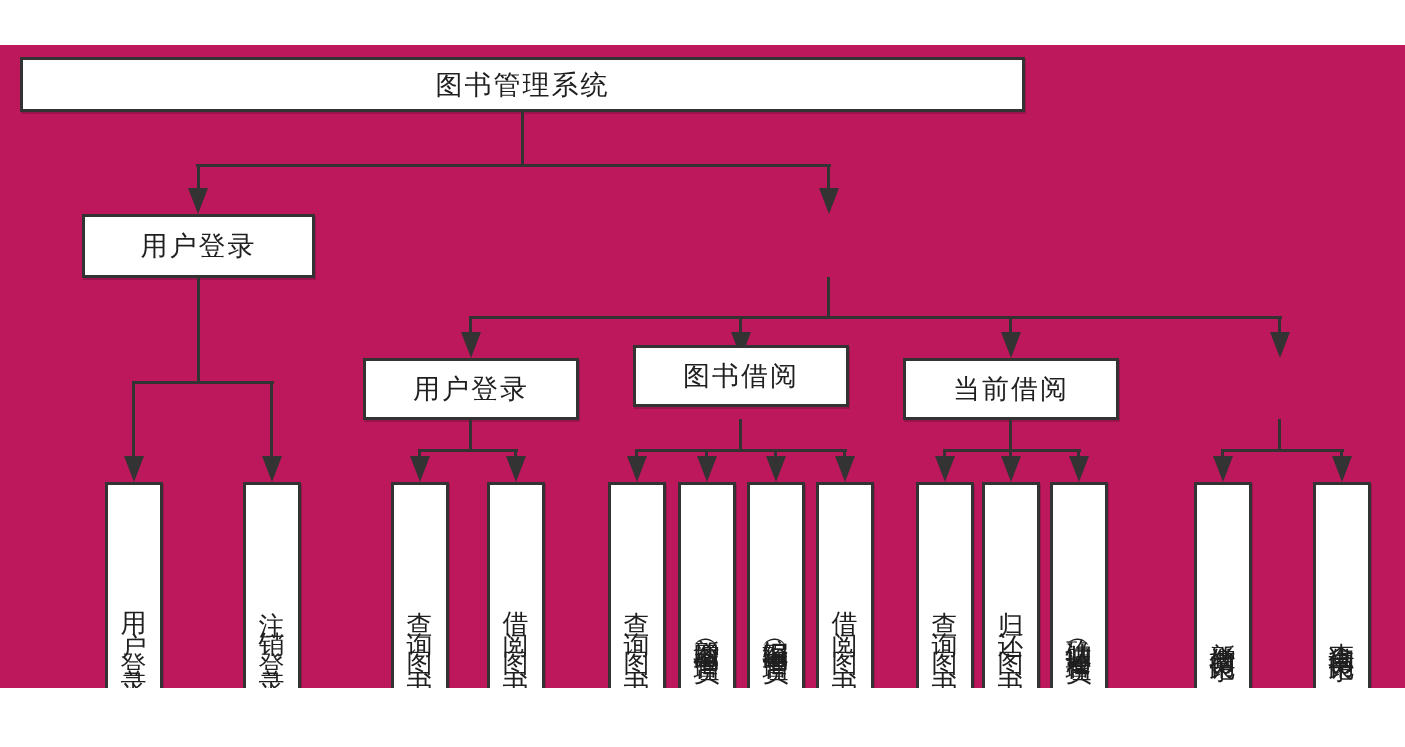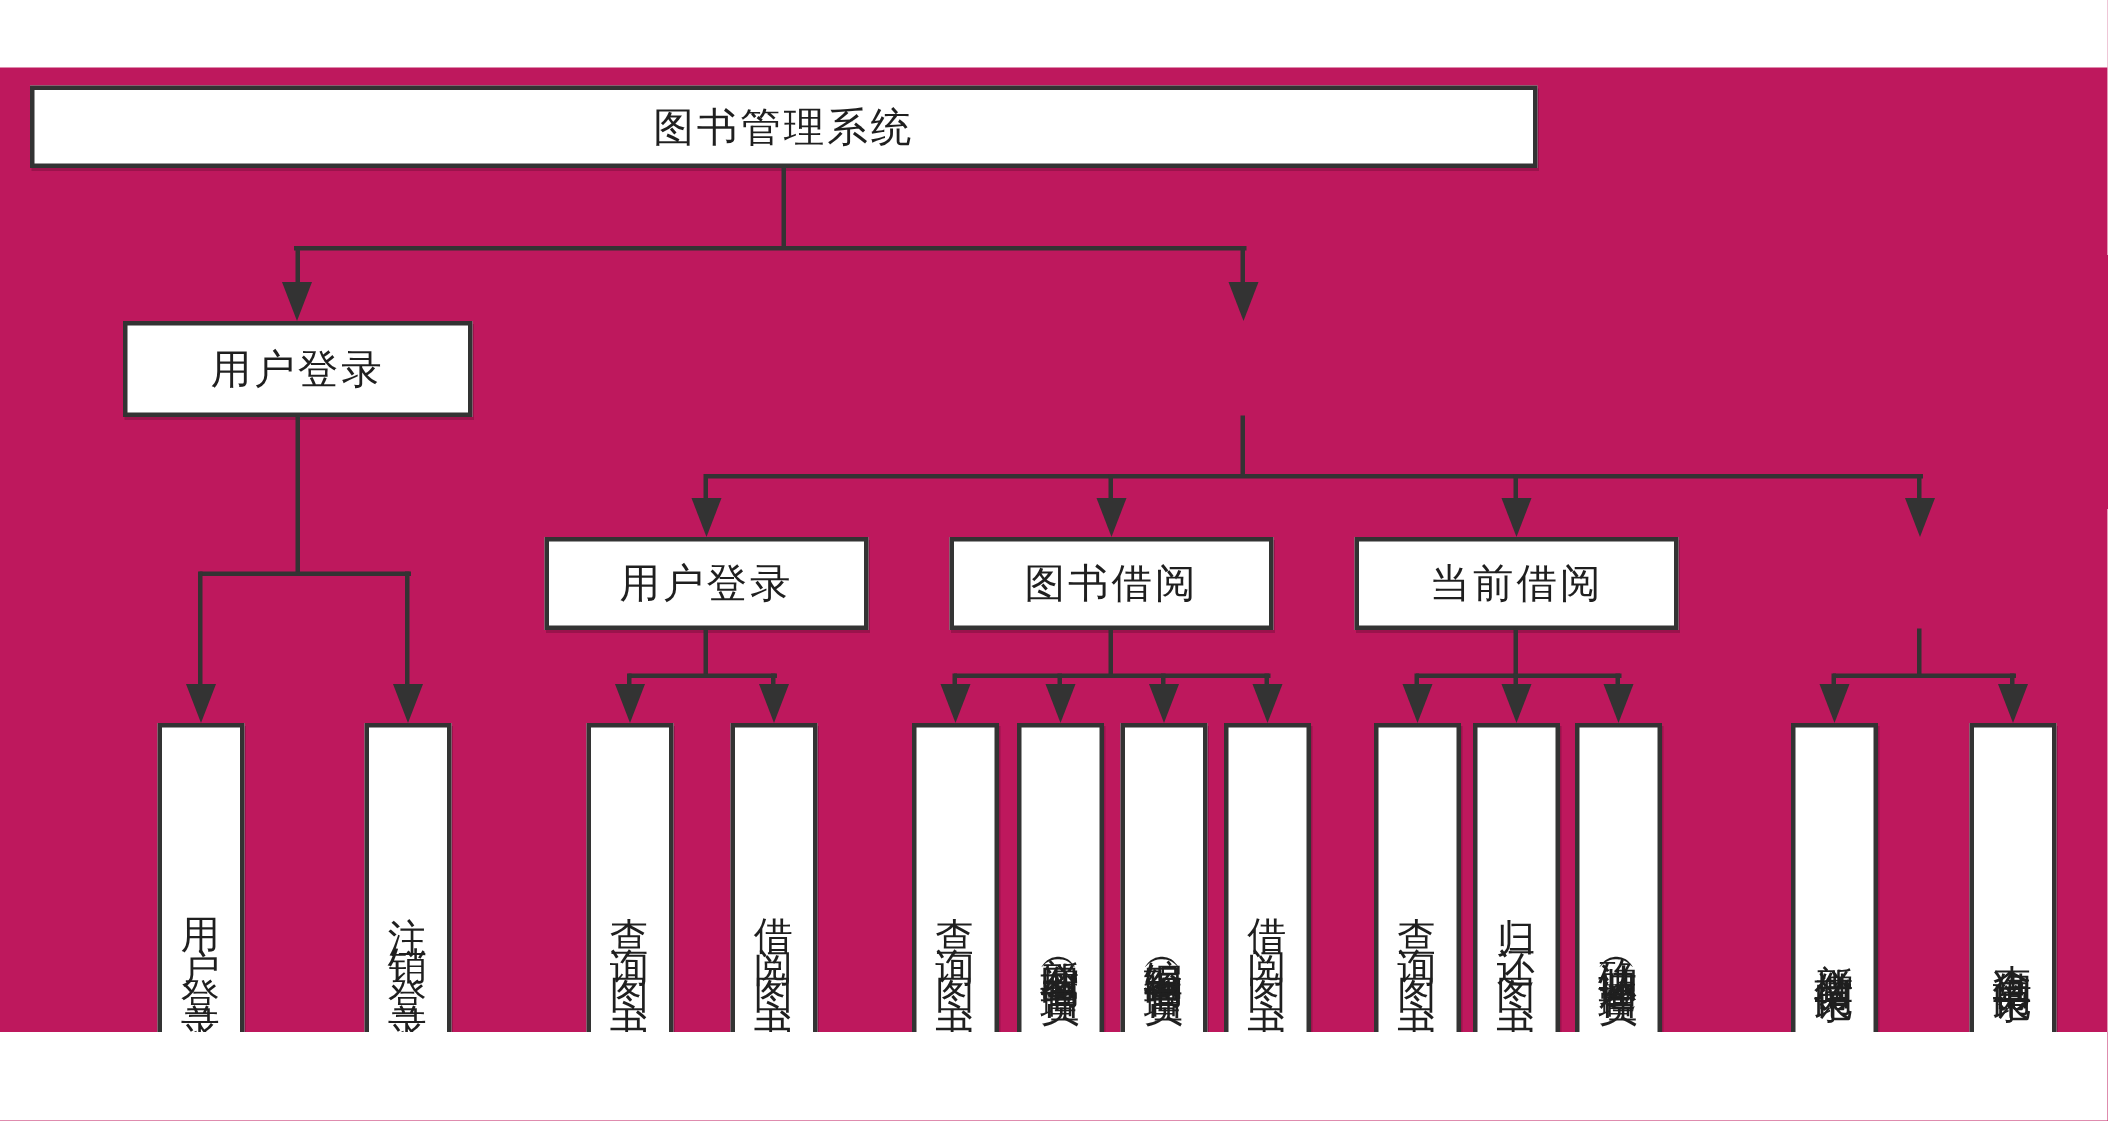--- a/index.html
+++ b/index.html
@@ -65,21 +65,21 @@
   <div class="v" style="left:739px;top:271px;height:18px;"></div>
   <div class="arrow" style="left:731px;top:287px;"></div>
   <div class="v" style="left:1009px;top:271px;height:18px;"></div>
   <div class="arrow" style="left:1001px;top:287px;"></div>
   <div class="v" style="left:1278px;top:271px;height:18px;"></div>
   <div class="arrow" style="left:1270px;top:287px;"></div>
 
   <div class="box hbox" style="left:363px;top:313px;width:216px;height:62px;">
     <span>用户登录</span>
   </div>
-  <div class="box hbox" style="left:633px;top:313px;width:216px;height:62px;font-family:Liberation Mono, monospace;">
+  <div class="box hbox" style="left:633px;top:300px;width:216px;height:62px;font-family:Liberation Mono, monospace;">
     <span>图书借阅</span>
   </div>
   <div class="box hbox" style="left:903px;top:313px;width:216px;height:62px;justify-content:center;">
     <span>当前借阅</span>
   </div>
 
   <div class="v" style="left:469px;top:374px;height:32px;"></div>
   <div class="h" style="left:419px;top:404px;width:99px;"></div>
   <div class="v" style="left:418px;top:404px;height:9px;"></div>
   <div class="arrow" style="left:410px;top:411px;"></div>

